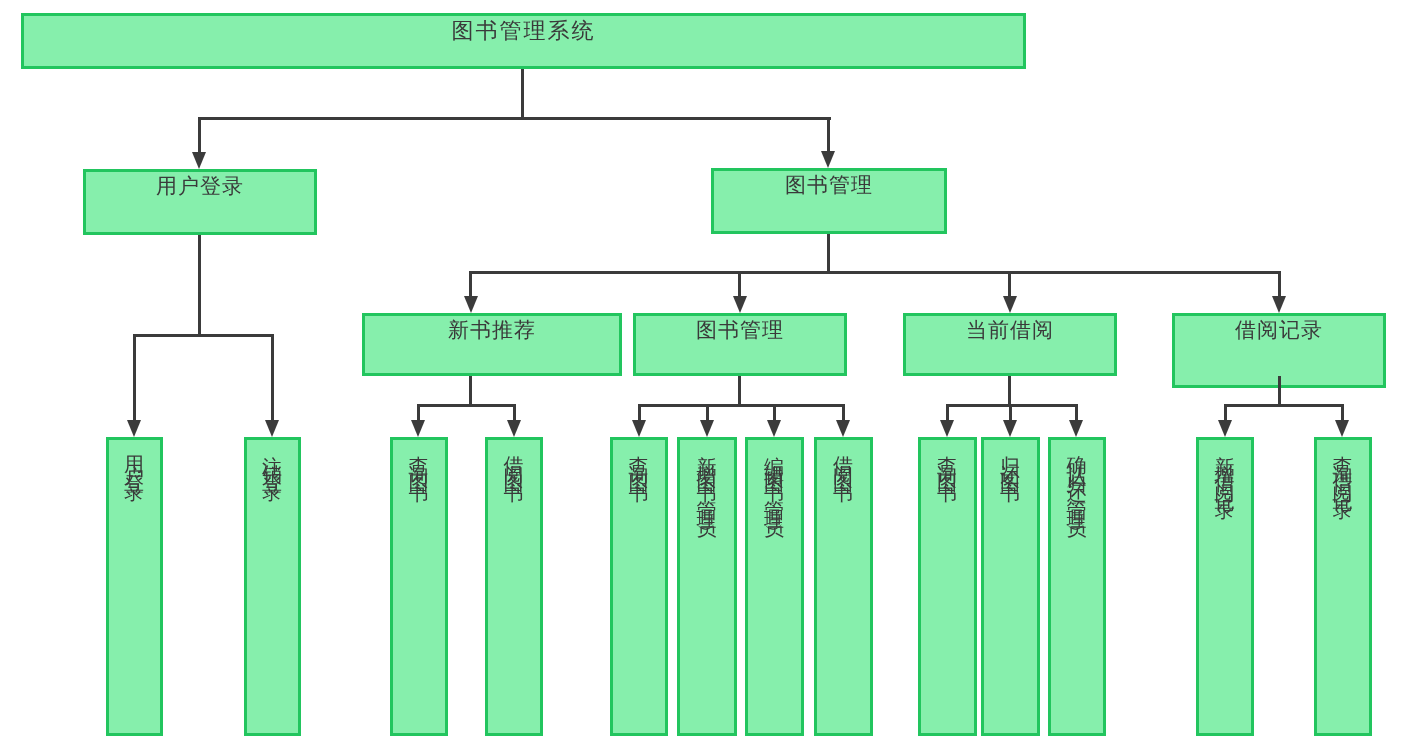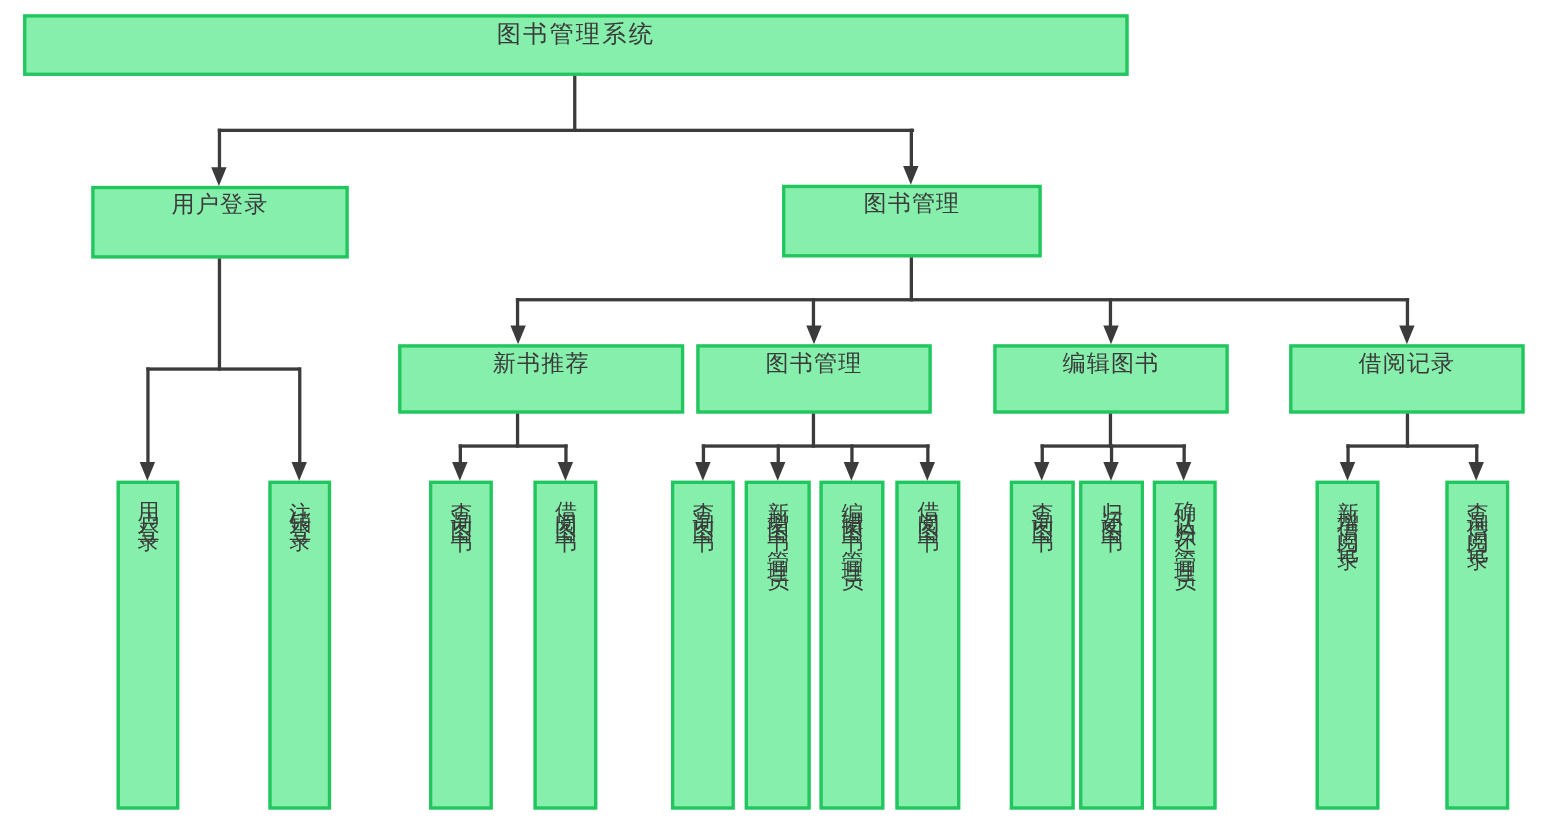--- a/index.html
+++ b/index.html
@@ -66,24 +66,24 @@
 
   <div class="box hbox" style="left:362px;top:313px;width:260px;height:63px">
     <span>新书推荐</span>
   </div>
 
   <div class="box hbox" style="left:633px;top:313px;width:214px;height:63px">
     <span>图书管理</span>
   </div>
 
   <div class="box hbox" style="left:903px;top:313px;width:214px;height:63px">
-    <span>编辑图书</span>
+    <span>当前借阅</span>
   </div>
 
-  <div class="box hbox" style="left:1172px;top:313px;width:214px;height:63px">
+  <div class="box hbox" style="left:1172px;top:313px;width:214px;height:75px">
     <span>借阅记录</span>
   </div>
 
   <div class="box vbox" style="left:106px;top:437px;width:57px;height:299px">
     <span>用户登录</span>
   </div>
   <div class="box vbox" style="left:244px;top:437px;width:57px;height:299px">
     <span>注销登录</span>
   </div>
 

